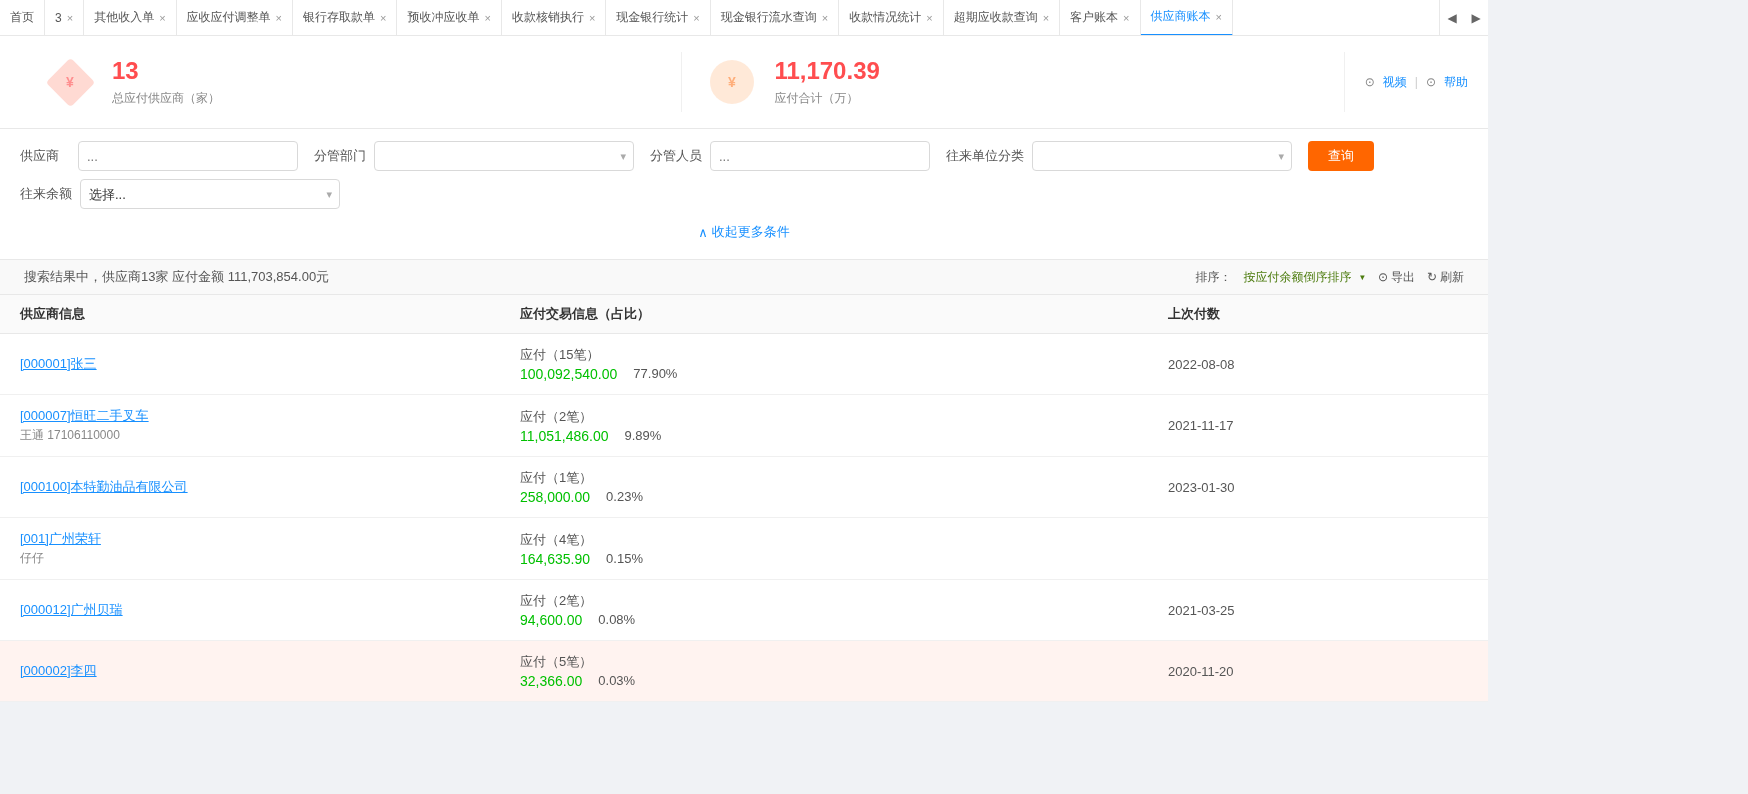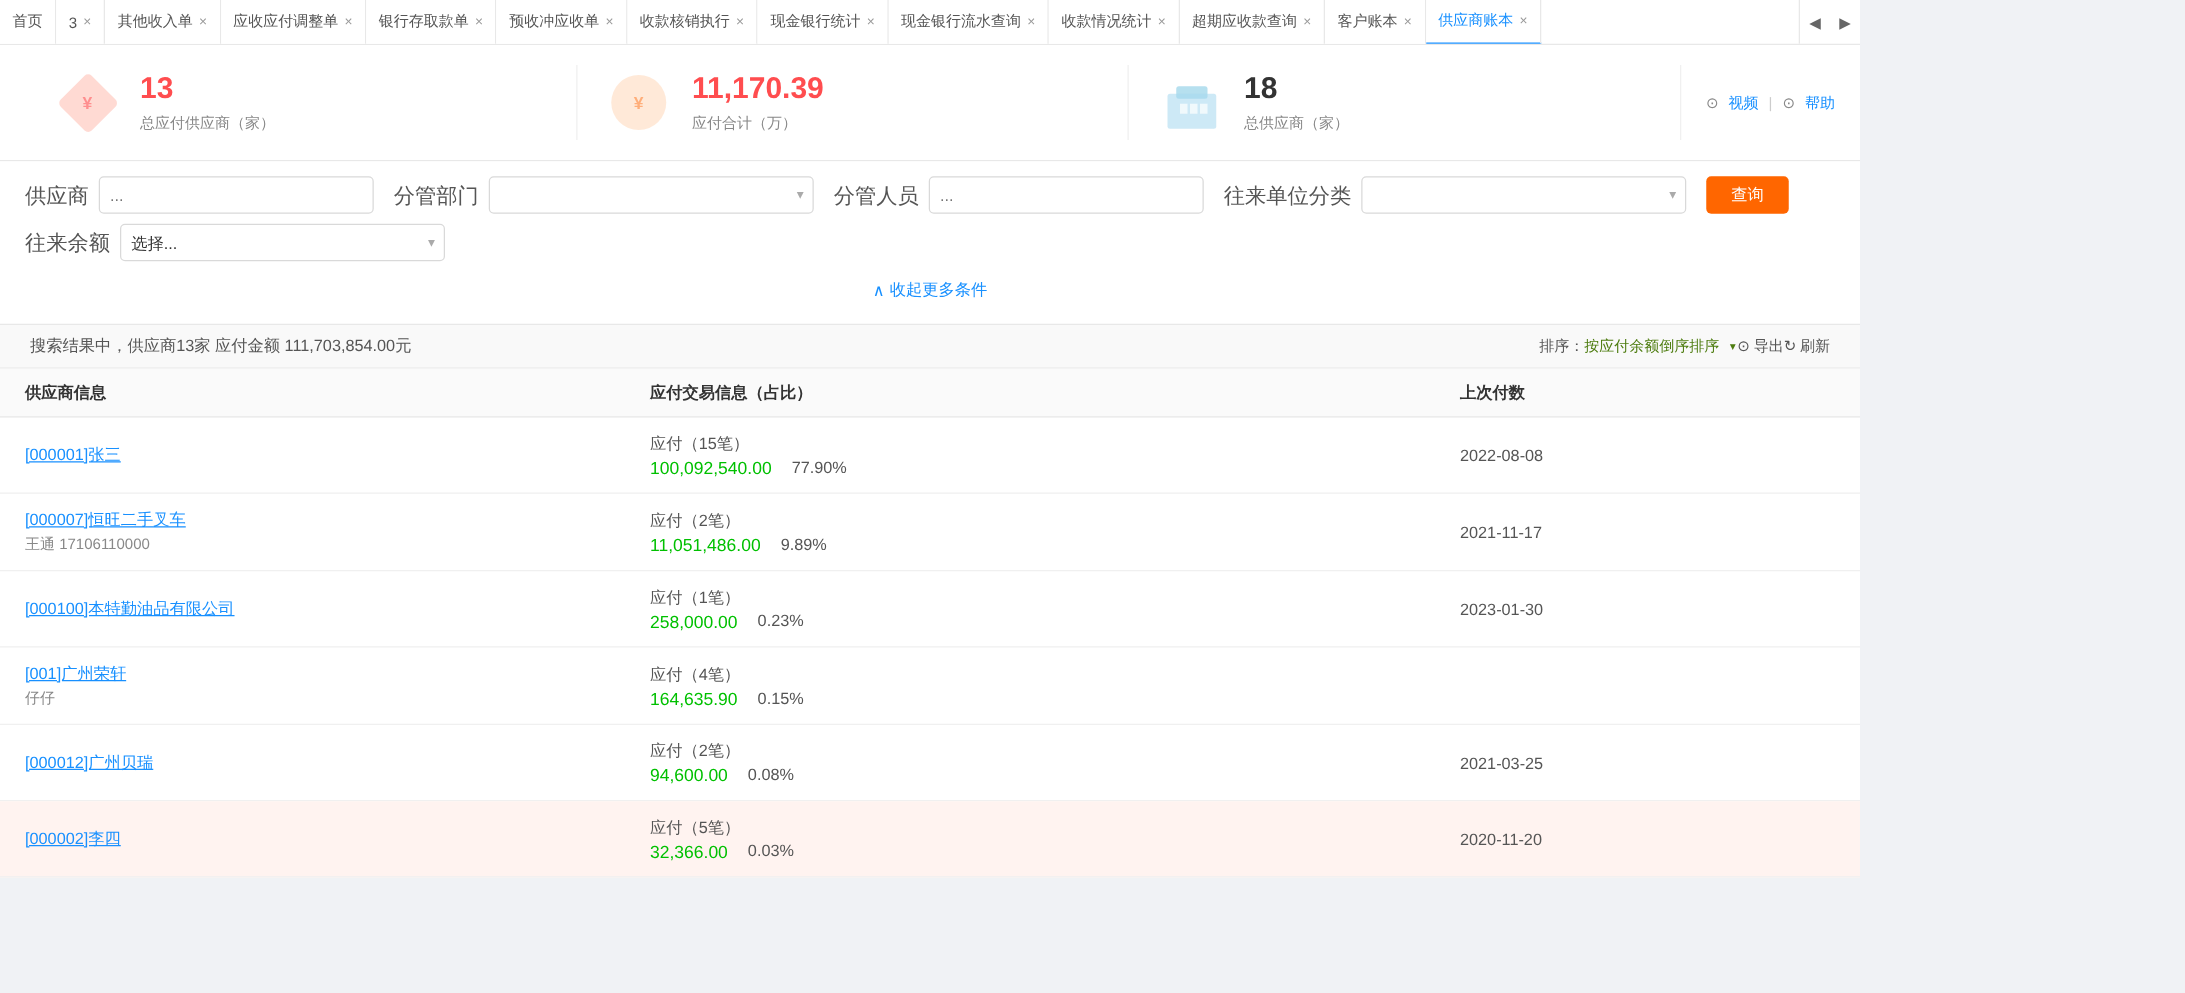--- a/index.html
+++ b/index.html
@@ -107,21 +107,21 @@
       gap: 16px;
       margin-bottom: 8px;
     }
     .filter-row:last-of-type { margin-bottom: 0; }
     .filter-item {
       display: flex;
       align-items: center;
       gap: 8px;
     }
     .filter-label {
-      font-size: 17px;
+      font-size: 13px;
       color: #555;
       white-space: nowrap;
       min-width: 50px;
     }
     .filter-input {
       border: 1px solid #d9d9d9;
       border-radius: 4px;
       padding: 4px 8px;
       font-size: 13px;
       color: #333;
@@ -192,20 +192,21 @@
       justify-content: space-between;
       background: #f9f9f9;
       padding: 8px 24px;
       border-bottom: 1px solid #e8e8e8;
       font-size: 13px;
       color: #555;
     }
     .result-actions {
       display: flex;
       align-items: center;
+      gap: 12px;
       font-size: 12px;
       color: #555;
     }
     .sort-label { color: #555; }
     .sort-value { color: #4d7c0f; cursor: pointer; font-family: Liberation Mono, monospace; }
     .action-btn {
       display: flex;
       align-items: center;
       gap: 3px;
       cursor: pointer;
@@ -342,35 +343,20 @@
   <div class="summary-card">
     <div class="summary-icon">
       <svg width="55" height="55" viewBox="0 0 55 55">
         <circle cx="27" cy="27" r="22" fill="#ffcba4" opacity="0.6"></circle>
         <text x="27" y="32" text-anchor="middle" font-size="14" fill="#ff8c42" font-weight="bold">¥</text>
       </svg>
     </div>
     <div class="summary-content">
       <span class="summary-value">11,170.39</span>
       <span class="summary-label">应付合计（万）</span>
-    </div>
-  </div>
-  <div class="summary-card">
-    <div class="summary-icon">
-      <svg width="55" height="55" viewBox="0 0 55 55">
-        <rect x="8" y="20" width="39" height="28" rx="2" fill="#a8d8f0" opacity="0.8"></rect>
-        <rect x="15" y="14" width="25" height="10" rx="2" fill="#7ec8e3" opacity="0.8"></rect>
-        <rect x="18" y="28" width="6" height="8" fill="#fff" opacity="0.7"></rect>
-        <rect x="26" y="28" width="6" height="8" fill="#fff" opacity="0.7"></rect>
-        <rect x="34" y="28" width="6" height="8" fill="#fff" opacity="0.7"></rect>
-      </svg>
-    </div>
-    <div class="summary-content">
-      <span class="summary-value" style="color:#333;">18</span>
-      <span class="summary-label">总供应商（家）</span>
     </div>
   </div>
   <div class="help-area">
     <span style="color:#888;">⊙</span>
     <span class="help-link">视频</span>
     <span class="help-divider">|</span>
     <span style="color:#888;">⊙</span>
     <span class="help-link">帮助</span>
   </div>
 </div>

